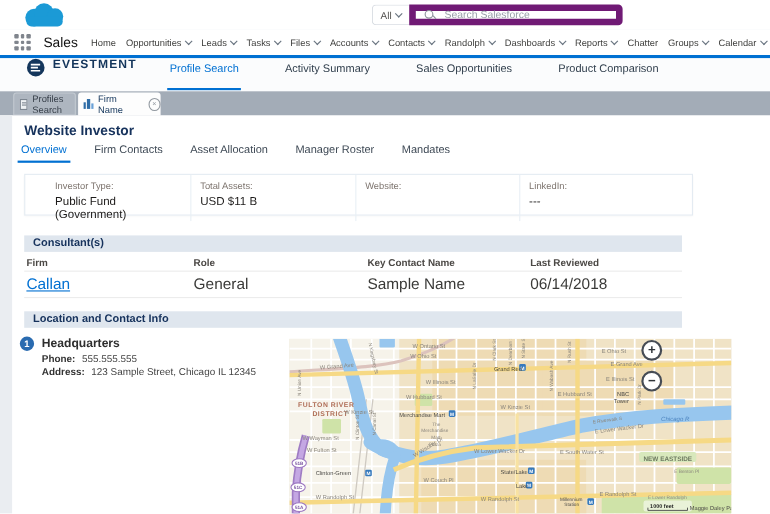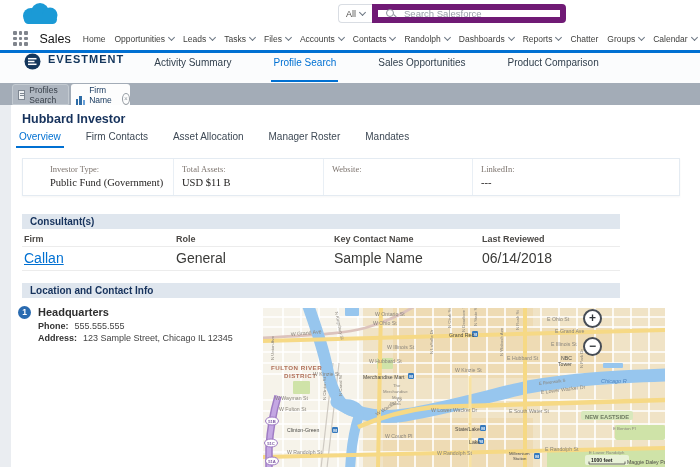--- a/index.html
+++ b/index.html
@@ -32,40 +32,40 @@
   .brandlogo{width:17px;height:17px;margin-left:24px;}
   .brandname{font-size:11px;font-weight:bold;color:#14365c;letter-spacing:1px;margin-left:7px;}
   .branditems{display:flex;gap:38px;margin-left:28px;}
   .branditem{font-size:10px;color:#32404e;cursor:pointer;position:relative;padding:4px 2px 7px;}
   .branditem.active{color:#0070d2;}
   .branditem.active::after{content:"";position:absolute;left:0;right:0;bottom:1px;height:2.5px;background:#0070d2;}
   
   .tabstrip{position:absolute;left:0;top:83px;width:700px;height:22px;background:#a3acb7;}
   .ctab{position:absolute;top:1px;height:21px;display:flex;align-items:center;font-size:8.5px;box-sizing:border-box;cursor:pointer;}
   .ctab.inactive{left:12px;width:57px;background:#aeb6c0;border:1px solid #c3cad1;color:#39414b;border-radius:3px 3px 0 0;}
-  .ctab.active{left:71px;width:59px;background:#fdfdfd;color:#14365c;border-radius:3px 3px 0 0;align-items:flex-end;}
+  .ctab.active{left:71px;width:75px;background:#fdfdfd;color:#14365c;border-radius:3px 3px 0 0;}
   .doc-ico{width:8px;height:8px;border:1px solid #7d8691;background:#eef1f3;margin:0 4px 0 5px;position:relative;}
   .doc-ico::after{content:"";position:absolute;left:1px;top:2px;width:4px;height:1px;background:#7d8691;box-shadow:0 2px 0 #7d8691;}
   .bars-ico{display:flex;align-items:flex-end;gap:1px;height:9px;margin:0 4px 0 5px;}
   .bars-ico i{width:2.4px;background:#2e6ca6;}
   .bars-ico i:nth-child(1){height:6px;}
   .bars-ico i:nth-child(2){height:9px;}
   .bars-ico i:nth-child(3){height:5px;background:#6aa1d8;}
   .close-ico{width:10px;height:10px;border:1px solid #939aa1;border-radius:50%;color:#939aa1;font-size:6.5px;
              line-height:10px;text-align:center;margin-left:7px;cursor:pointer;}
   
   .content{position:absolute;left:0;top:105px;width:700px;height:362px;background:#fff;}
   .gutter{position:absolute;left:0;top:0;width:11px;height:362px;background:#eaedf1;}
   .rectitle{position:absolute;left:22px;top:7px;font-size:12.5px;font-weight:bold;color:#16325c;}
   .rectabs{position:absolute;left:16px;top:24px;display:flex;gap:19px;}
   .rectab{font-size:10px;color:#3e4955;padding:2px 3px 6px;position:relative;cursor:pointer;}
   .rectab.active{color:#0070d2;}
   .rectab.active::after{content:"";position:absolute;left:0;right:0;bottom:0;height:2.5px;background:#0070d2;}
-  .sumcard{position:absolute;left:22px;top:53px;width:658px;height:38px;background:#fff;border:1px solid #e4ebf2;
-           box-shadow:0 1px 2px rgba(0,0,0,.04);box-sizing:border-box;display:grid;grid-template-columns:150px 150px 149px 1fr;font-family:Liberation Serif, serif;}
+  .sumcard{position:absolute;left:22px;top:53px;width:608px;height:38px;background:#fff;border:1px solid #e4ebf2;
+           box-shadow:0 1px 2px rgba(0,0,0,.04);box-sizing:border-box;display:grid;grid-template-columns:150px 150px 149px 1fr;}
   .sumcell{padding:5px 6px 0 8px;border-left:1px solid #e9eff5;}
   .sumcell:first-child{border-left:none;padding-left:27px;}
   .sumlabel{font-size:8.5px;color:#7d746e;}
   .sumvalue{font-size:10.5px;color:#1d1b1a;margin-top:3px;}
   .secband{position:absolute;left:22px;width:598px;height:15px;background:#dfe6ee;display:flex;align-items:center;}
   .secband span{font-size:10px;font-weight:bold;color:#16325c;margin-left:8px;}
   .tblhead{position:absolute;left:22px;top:230px;width:598px;height:16px;display:grid;
            grid-template-columns:152px 158px 148px 1fr;border-bottom:1px solid #ececec;}
   .tblhead div{font-size:9px;font-weight:bold;color:#4b4845;padding:4px 0 0 2px;}
   .tblrow{position:absolute;left:22px;top:246px;width:598px;height:24px;display:grid;
@@ -189,22 +189,22 @@
 
   <div class="brandnav">
     <svg class="brandlogo" viewBox="0 0 17 17">
       <circle cx="8.5" cy="8.5" r="8" fill="#14365c"></circle>
       <line x1="4" y1="5.7" x2="12.5" y2="5.7" stroke="#fff" stroke-width="1.5"></line>
       <line x1="4" y1="8.5" x2="10.5" y2="8.5" stroke="#fff" stroke-width="1.5"></line>
       <line x1="4" y1="11.3" x2="12.5" y2="11.3" stroke="#fff" stroke-width="1.5"></line>
     </svg>
     <div class="brandname">EVESTMENT</div>
     <div class="branditems">
+      <div class="branditem active">Profile Search</div>
       <div class="branditem">Activity Summary</div>
-      <div class="branditem active">Profile Search</div>
       <div class="branditem">Sales Opportunities</div>
       <div class="branditem">Product Comparison</div>
     </div>
   </div>
 
   <div class="tabstrip">
     <div class="ctab inactive">
       <span class="doc-ico"></span>
       <span>Profiles Search</span>
     </div>
@@ -215,21 +215,21 @@
           <i></i>
         </span>
       <span>Firm Name</span>
       <span class="close-ico">×</span>
     </div>
   </div>
 
   <div class="content">
     <div class="gutter"></div>
 
-    <div class="rectitle">Hubbard Investor</div>
+    <div class="rectitle">Website Investor</div>
 
     <div class="rectabs">
       <div class="rectab active">Overview</div>
       <div class="rectab">Firm Contacts</div>
       <div class="rectab">Asset Allocation</div>
       <div class="rectab">Manager Roster</div>
       <div class="rectab">Mandates</div>
     </div>
 
     <div class="sumcard">

